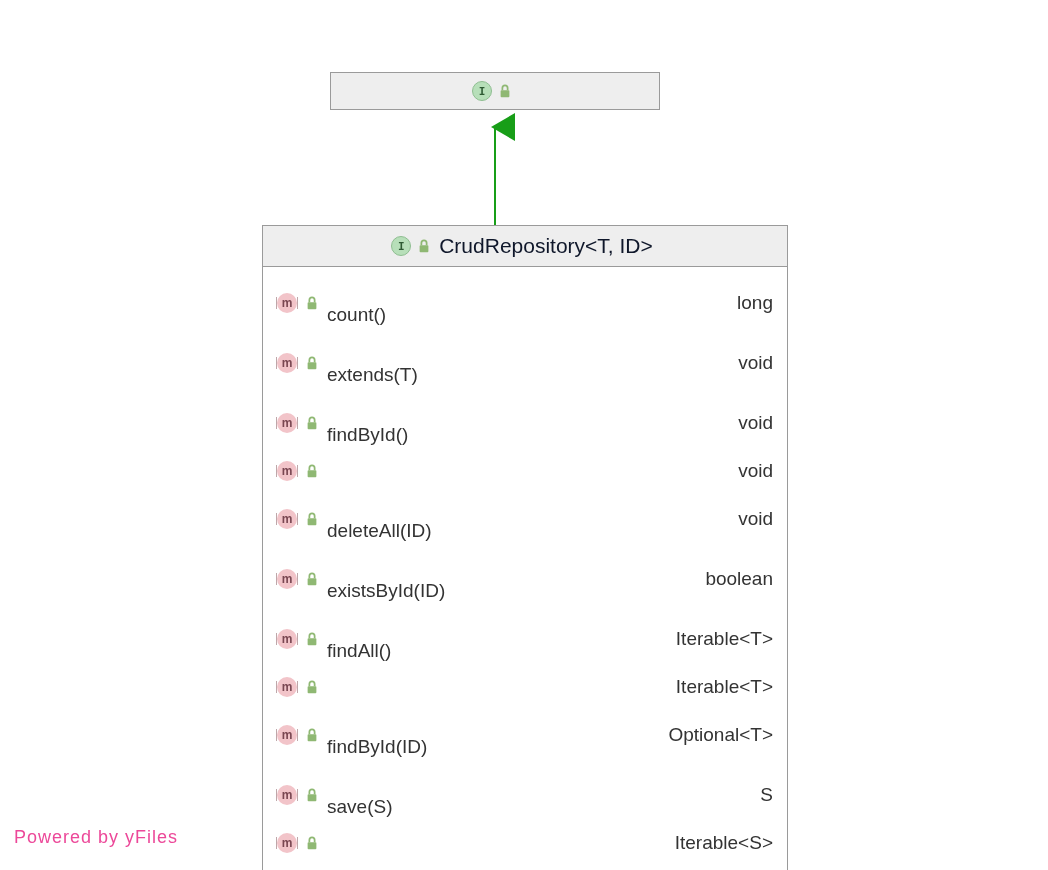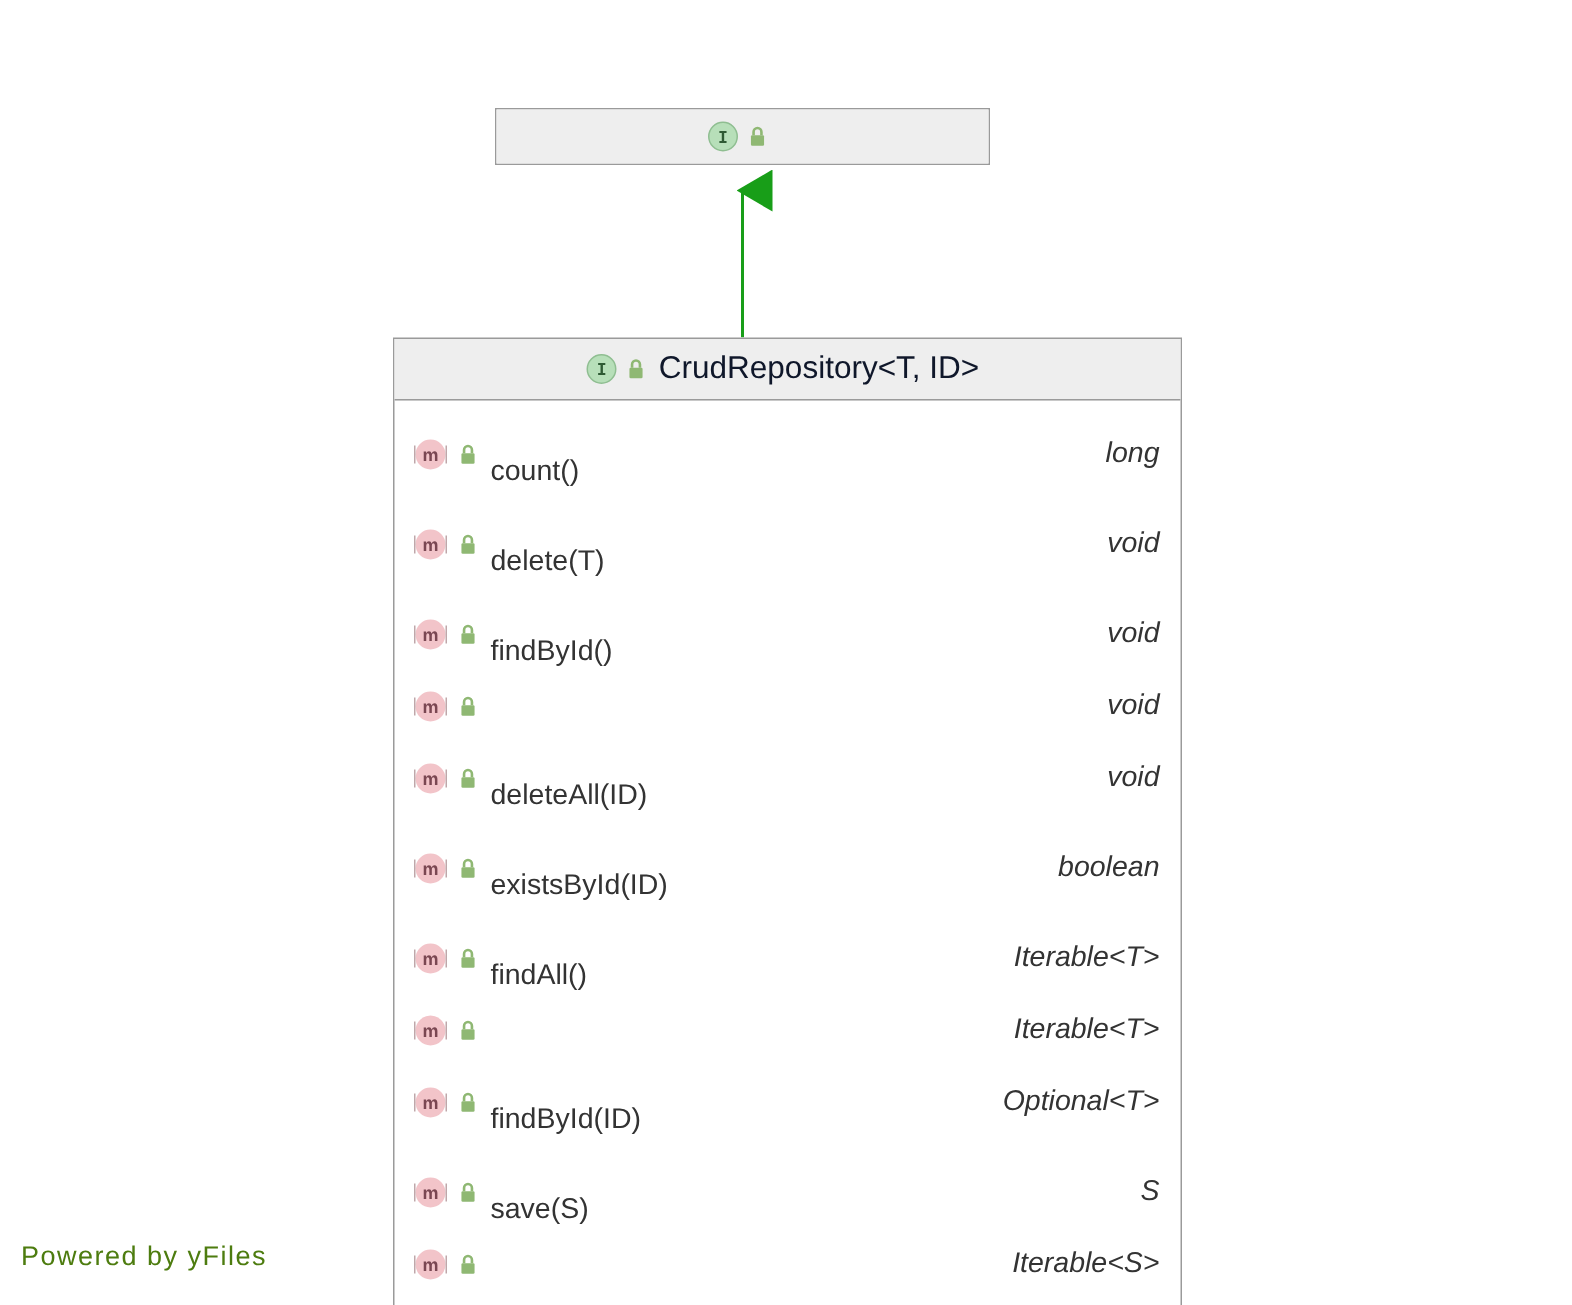--- a/index.html
+++ b/index.html
@@ -103,33 +103,32 @@
     flex: 0 0 auto;
     white-space: nowrap;
     margin-top: 24px;
   }
   .spacer { flex: 1 1 auto; }
   .return-type {
     flex: 0 0 auto;
     text-align: right;
     white-space: nowrap;
     color: #333;
-    font-style: italic;
   }
   .arrow-svg {
     position: absolute;
     left: 0;
     top: 0;
     pointer-events: none;
   }
   .footer {
     position: absolute;
     left: 14px;
     bottom: 22px;
-    color: #4d7c0f;
+    color: #ec4899;
     font-size: 18px;
     letter-spacing: 1px;
   }
 </style>
 </head>
 <body>
 
 <svg class="arrow-svg" width="1048" height="870">
   <defs>
     <marker id="tri" markerWidth="14" markerHeight="14" refX="7" refY="2" orient="auto">
@@ -180,21 +179,21 @@
         <span class="return-type">long</span>
       </div>
       <div class="method-row">
         <span class="method-icon">m</span>
         <span class="lock-icon">
           <svg width="14" height="14" viewBox="0 0 14 16">
             <rect x="2" y="7" width="10" height="8" rx="1" fill="#8fb873"></rect>
             <path d="M4 7 V4.5 a3 3 0 0 1 6 0 V7" fill="none" stroke="#8fb873" stroke-width="2"></path>
           </svg>
         </span>
-        <span class="method-name">delete(T)</span>
+        <span class="method-name">extends(T)</span>
         <span class="spacer"></span>
         <span class="return-type">void</span>
       </div>
       <div class="method-row">
         <span class="method-icon">m</span>
         <span class="lock-icon">
           <svg width="14" height="14" viewBox="0 0 14 16">
             <rect x="2" y="7" width="10" height="8" rx="1" fill="#8fb873"></rect>
             <path d="M4 7 V4.5 a3 3 0 0 1 6 0 V7" fill="none" stroke="#8fb873" stroke-width="2"></path>
           </svg>

